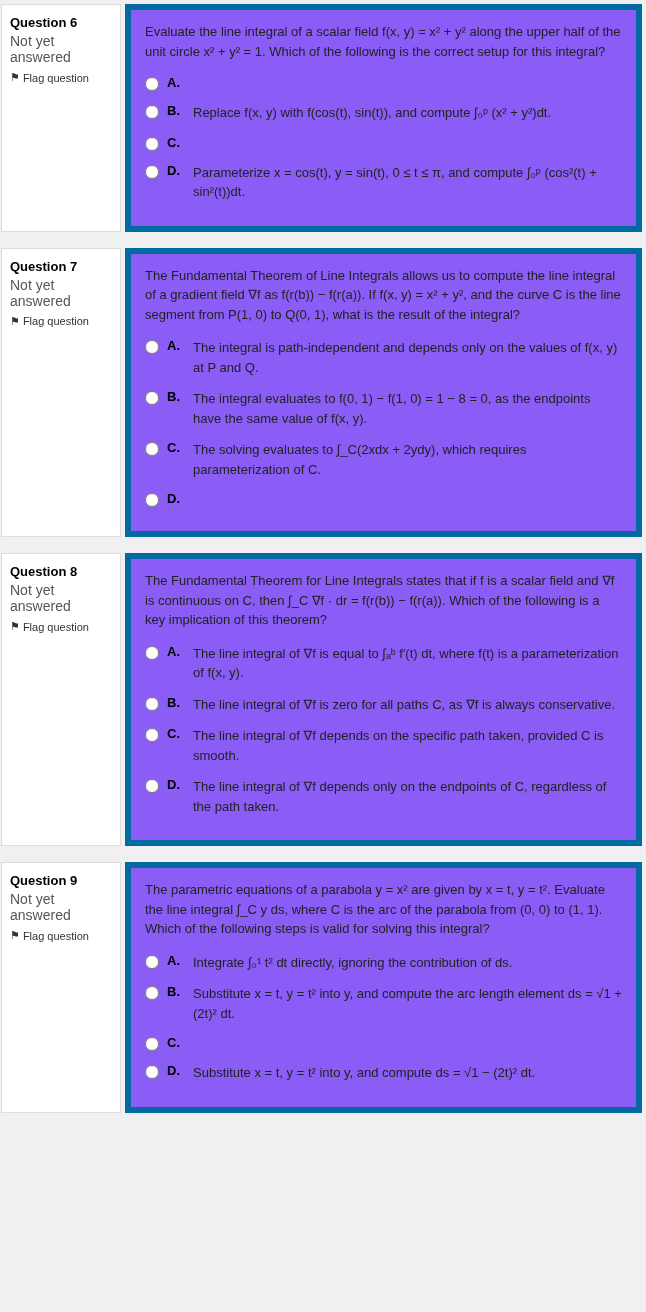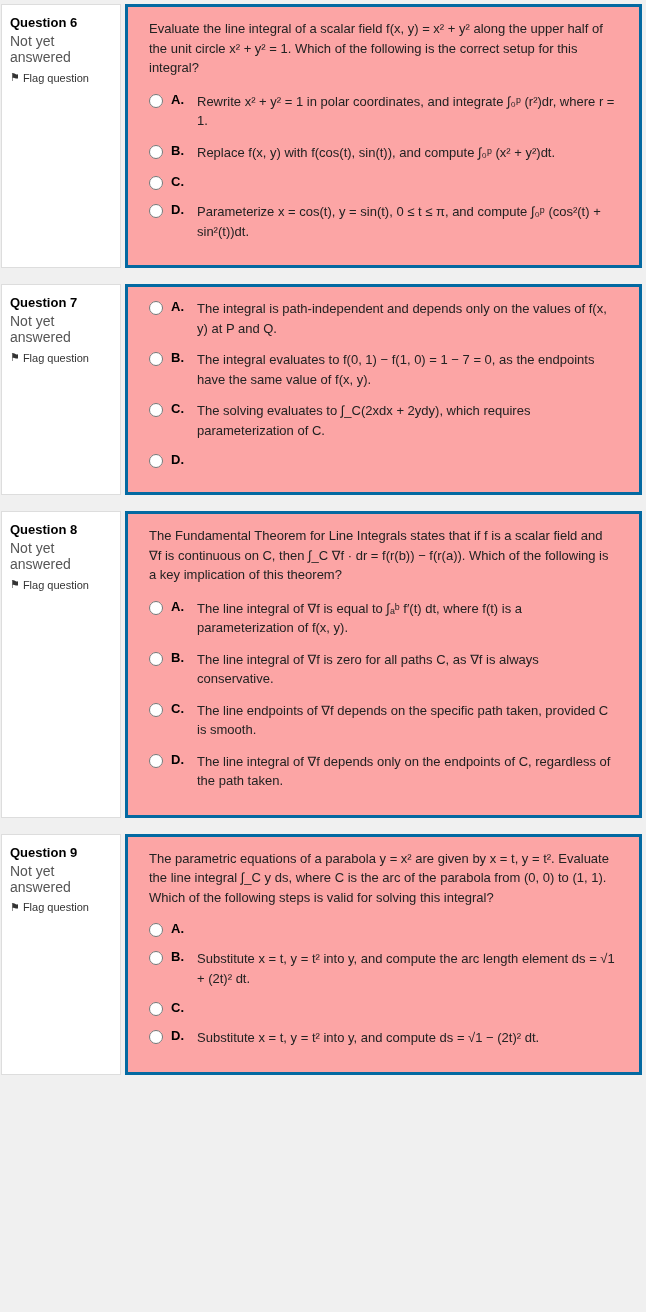--- a/index.html
+++ b/index.html
@@ -44,24 +44,24 @@
       cursor: pointer;
       display: flex;
       align-items: center;
       gap: 3px;
     }
     .flag-icon {
       font-size: 11px;
     }
     .question-content {
       flex: 1;
-      background: #fca5a5;
-      border: 3px solid #0369a1;
+      background: #8b5cf6;
+      border: 6px solid #0369a1;
       margin: 4px 4px 4px 0;
-      padding: 12px 21px;
+      padding: 12px 14px;
     }
     .question-text {
       font-size: 13px;
       line-height: 1.5;
       margin-bottom: 14px;
       color: #222;
     }
     .options-list {
       list-style: none;
     }
@@ -100,21 +100,20 @@
           <span class="flag-icon">⚑</span>
           <span>Flag question</span>
         </div>
       </div>
       <div class="question-content">
         <div class="question-text">Evaluate the line integral of a scalar field f(x, y) = x² + y² along the upper half of the unit circle x² + y² = 1. Which of the following is the correct setup for this integral?</div>
         <ul class="options-list">
           <li class="option-item">
             <input type="radio" name="question-q6" class="option-radio" style="">
             <span class="option-label">A.</span>
-            <span class="option-text">Rewrite x² + y² = 1 in polar coordinates, and integrate ∫₀ᵖ (r²)dr, where r = 1.</span>
           </li>
           <li class="option-item">
             <input type="radio" name="question-q6" class="option-radio" style="">
             <span class="option-label">B.</span>
             <span class="option-text">Replace f(x, y) with f(cos(t), sin(t)), and compute ∫₀ᵖ (x² + y²)dt.</span>
           </li>
           <li class="option-item">
             <input type="radio" name="question-q6" class="option-radio" style="">
             <span class="option-label">C.</span>
           </li>
@@ -129,30 +128,31 @@
     <div class="question-block">
       <div class="question-sidebar">
         <div class="question-number">Question 7</div>
         <div class="question-status">Not yet answered</div>
         <div class="flag-question">
           <span class="flag-icon">⚑</span>
           <span>Flag question</span>
         </div>
       </div>
       <div class="question-content">
+        <div class="question-text">The Fundamental Theorem of Line Integrals allows us to compute the line integral of a gradient field ∇f as f(r(b)) − f(r(a)). If f(x, y) = x² + y², and the curve C is the line segment from P(1, 0) to Q(0, 1), what is the result of the integral?</div>
         <ul class="options-list">
           <li class="option-item">
             <input type="radio" name="question-q7" class="option-radio" style="">
             <span class="option-label">A.</span>
             <span class="option-text">The integral is path-independent and depends only on the values of f(x, y) at P and Q.</span>
           </li>
           <li class="option-item">
             <input type="radio" name="question-q7" class="option-radio" style="">
             <span class="option-label">B.</span>
-            <span class="option-text">The integral evaluates to f(0, 1) − f(1, 0) = 1 − 7 = 0, as the endpoints have the same value of f(x, y).</span>
+            <span class="option-text">The integral evaluates to f(0, 1) − f(1, 0) = 1 − 8 = 0, as the endpoints have the same value of f(x, y).</span>
           </li>
           <li class="option-item">
             <input type="radio" name="question-q7" class="option-radio" style="">
             <span class="option-label">C.</span>
             <span class="option-text">The solving evaluates to ∫_C(2xdx + 2ydy), which requires parameterization of C.</span>
           </li>
           <li class="option-item">
             <input type="radio" name="question-q7" class="option-radio" style="">
             <span class="option-label">D.</span>
           </li>
@@ -177,21 +177,21 @@
             <span class="option-text">The line integral of ∇f is equal to ∫ₐᵇ f′(t) dt, where f(t) is a parameterization of f(x, y).</span>
           </li>
           <li class="option-item">
             <input type="radio" name="question-q8" class="option-radio" style="">
             <span class="option-label">B.</span>
             <span class="option-text">The line integral of ∇f is zero for all paths C, as ∇f is always conservative.</span>
           </li>
           <li class="option-item">
             <input type="radio" name="question-q8" class="option-radio" style="">
             <span class="option-label">C.</span>
-            <span class="option-text">The line endpoints of ∇f depends on the specific path taken, provided C is smooth.</span>
+            <span class="option-text">The line integral of ∇f depends on the specific path taken, provided C is smooth.</span>
           </li>
           <li class="option-item">
             <input type="radio" name="question-q8" class="option-radio" style="">
             <span class="option-label">D.</span>
             <span class="option-text">The line integral of ∇f depends only on the endpoints of C, regardless of the path taken.</span>
           </li>
         </ul>
       </div>
     </div>
     <div class="question-block">
@@ -202,20 +202,21 @@
           <span class="flag-icon">⚑</span>
           <span>Flag question</span>
         </div>
       </div>
       <div class="question-content">
         <div class="question-text">The parametric equations of a parabola y = x² are given by x = t, y = t². Evaluate the line integral ∫_C y ds, where C is the arc of the parabola from (0, 0) to (1, 1). Which of the following steps is valid for solving this integral?</div>
         <ul class="options-list">
           <li class="option-item">
             <input type="radio" name="question-q9" class="option-radio" style="">
             <span class="option-label">A.</span>
+            <span class="option-text">Integrate ∫₀¹ t² dt directly, ignoring the contribution of ds.</span>
           </li>
           <li class="option-item">
             <input type="radio" name="question-q9" class="option-radio" style="">
             <span class="option-label">B.</span>
             <span class="option-text">Substitute x = t, y = t² into y, and compute the arc length element ds = √1 + (2t)² dt.</span>
           </li>
           <li class="option-item">
             <input type="radio" name="question-q9" class="option-radio" style="">
             <span class="option-label">C.</span>
           </li>

